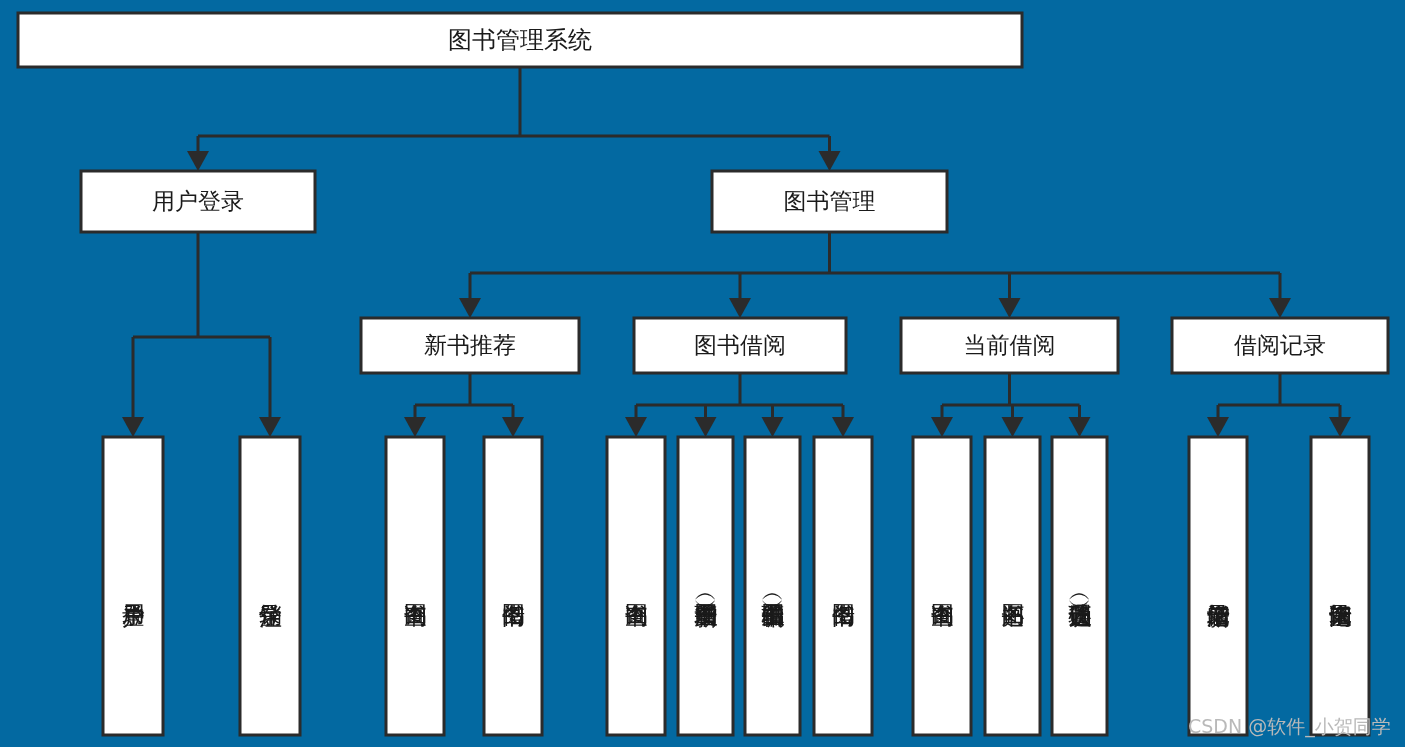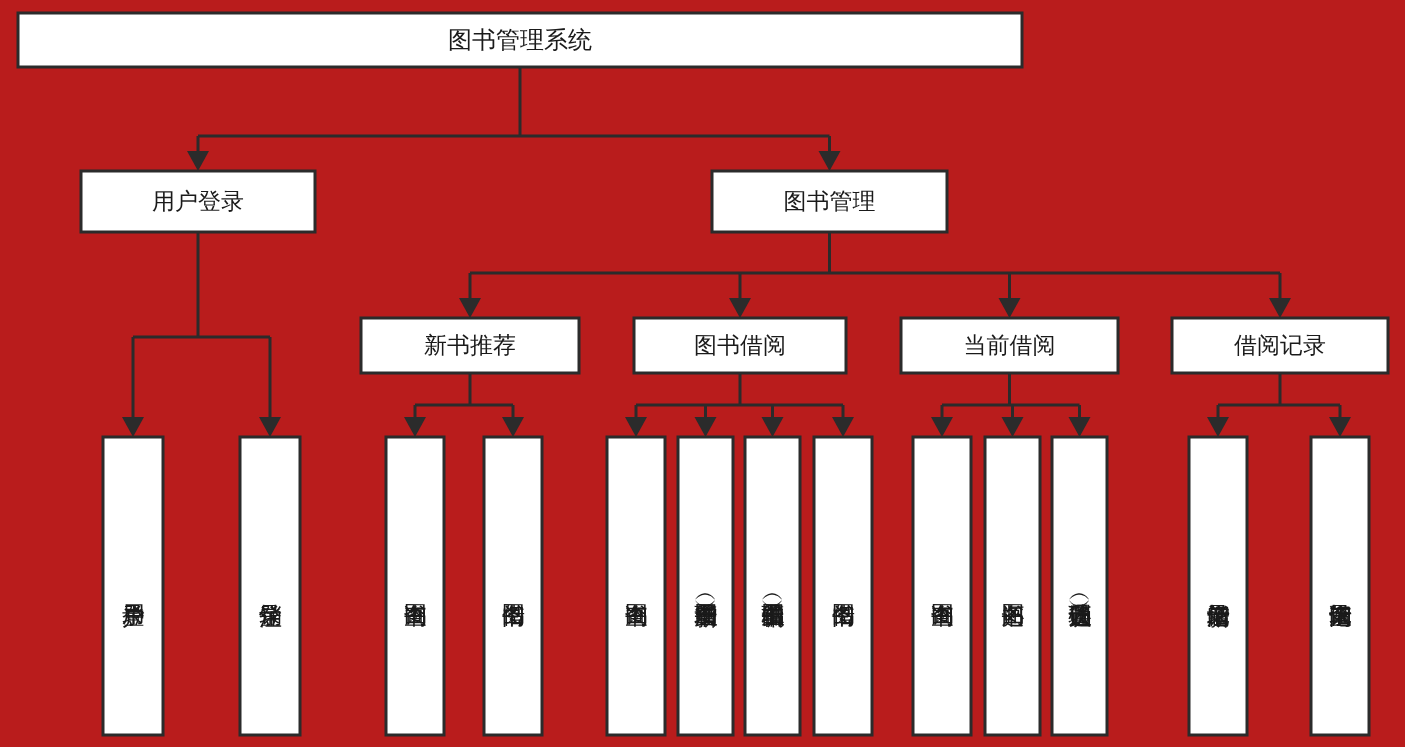--- a/index.html
+++ b/index.html
@@ -7,21 +7,21 @@
     padding: 0;
     background: #ffffff;
   }
   body {
     font-family: "DejaVu Sans", "Liberation Sans", sans-serif;
   }
   #canvas {
     position: relative;
     width: 1405px;
     height: 747px;
-    background: #b91c1c;
+    background: #0369a1;
     overflow: hidden;
   }
   svg.diagram {
     position: absolute;
     left: 0;
     top: 0;
     width: 1405px;
     height: 747px;
   }
   .node-rect {
@@ -208,14 +208,15 @@
         <span>确认归还（管理员）</span>
       </div>
       <div class="vlabel" style="left: 1189px; top: 437px; width: 58px; height: 298px;">
         <span>新增借阅记录</span>
       </div>
       <div class="vlabel" style="left: 1311px; top: 437px; width: 58px; height: 298px;">
         <span>查询借阅记录</span>
       </div>
     </div>
 
+  <div class="watermark">CSDN @软件_小贺同学</div>
 
 </div>
 
 </body></html>

